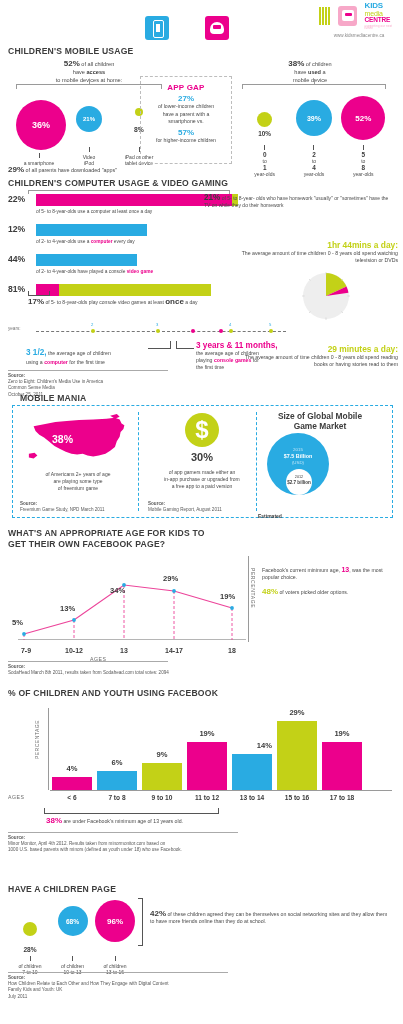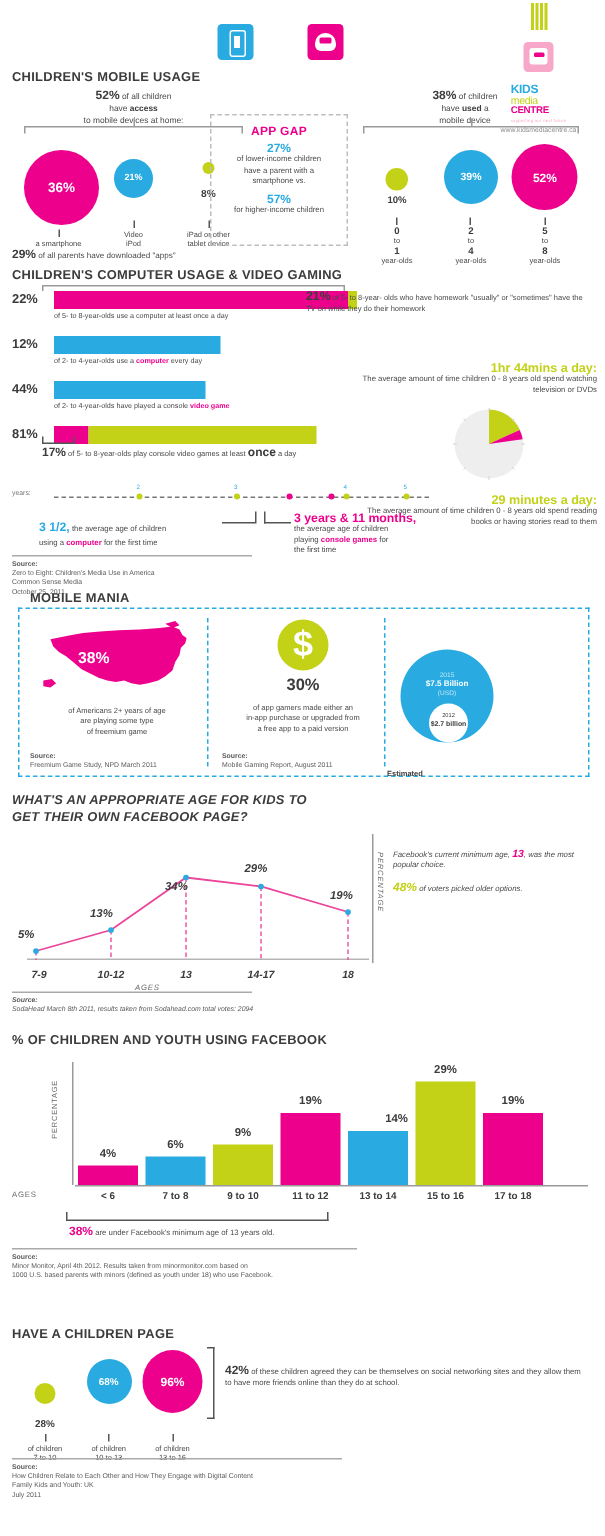--- a/index.html
+++ b/index.html
@@ -18,21 +18,21 @@
   .bg-green { background: #c3d117; }
 
   
   #header { position: relative; height: 46px; }
   #main-title {
     position: absolute; left: 0; right: 0; top: 4px;
     text-align: center; font-size: 10.5px; font-weight: bold;
     letter-spacing: .3px; color: #ec008c;
   }
   #logo { position: absolute; right: 4px; top: 2px; width: 80px; text-align: center; }
-  .logo-row { display: flex; align-items: center; justify-content: center; gap: 8px; flex-direction: column; }
+  .logo-row { display: flex; align-items: center; justify-content: center; gap: 8px; }
   .logo-bars { display: flex; gap: 1px; }
   .logo-bars i { display: block; width: 2px; height: 18px; background: #c3d117; }
   .logo-robot {
     width: 20px; height: 20px; background: #f7a8c8; border-radius: 3px;
     position: relative;
   }
   .logo-robot:before {
     content: ""; position: absolute; left: 4px; top: 4px; width: 12px; height: 11px;
     background: #fff; border-radius: 2px;
   }
@@ -126,21 +126,21 @@
 
   #hw-note { position: absolute; left: 204px; top: 16px; width: 190px; font-size: 5px; line-height: 7px; }
   #hw-note b { font-size: 8.2px; color: #3c3c3c; }
 
   #tv-stat { position: absolute; left: 238px; top: 62px; width: 160px; text-align: right; }
   #tv-stat .big { font-size: 8.4px; font-weight: bold; color: #c3d117; }
   #tv-stat .sub { font-size: 5.2px; line-height: 7.4px; }
 
   #pie { position: absolute; left: 300px; top: 92px; width: 52px; height: 52px; }
   #read-stat { position: absolute; left: 238px; top: 150px; width: 160px; text-align: right; }
-  #read-stat .big { font-size: 8.4px; font-weight: bold; color: #c3d117; }
+  #read-stat .big { font-size: 8.4px; font-weight: bold; color: #c3d117; margin-top: 16px; }
   #read-stat .sub { font-size: 5.2px; line-height: 7.4px; }
 
   
   #timeline { position: absolute; left: 8px; top: 145px; width: 280px; height: 16px; }
   #tl-label { position: absolute; left: 0; top: 3px; font-size: 4.6px; color: #777; }
   #tl-axis { position: absolute; left: 28px; top: 8px; width: 250px; border-top: 1px dashed #777; }
   .tl-dot { position: absolute; width: 4px; height: 4px; border-radius: 50%; top: 6px; }
   .tl-num { position: absolute; font-size: 4.2px; color: #29abe2; top: -1px; }
 
   #age-comp { position: absolute; left: 26px; top: 163px; width: 130px; }
@@ -184,21 +184,21 @@
   #mkt-small { position: absolute; left: 286px; top: 76px; width: 26px; height: 26px;
                border-radius: 50%; background: #fff; }
   #mkt-small-lbl { position: absolute; left: 0; right: 0; top: 6px; text-align: center;
                    color: #3c3c3c; font-size: 3.8px; line-height: 5.4px; }
   #mkt-small-lbl b { font-size: 4.6px; }
   #estimated { position: absolute; left: 258px; top: 120px; font-size: 5px; font-weight: bold; color: #3c3c3c; }
   #src2 { position: absolute; left: 20px; top: 108px; width: 105px; }
   #src3 { position: absolute; left: 148px; top: 108px; width: 105px; }
 
   
-  #fbage { position: relative; height: 160px; font-style: italic; }
+  #fbage { position: relative; height: 160px; }
   #fbage-head { position: absolute; left: 8px; top: 0; line-height: 11px; }
   #lc { position: absolute; left: 8px; top: 26px; width: 240px; height: 100px; }
   #lc-axis { position: absolute; left: 10px; right: 2px; bottom: 14px; border-top: 1.4px solid #b5b5b5; }
   .lc-val { position: absolute; font-size: 7.6px; font-weight: bold; color: #3c3c3c; }
   .lc-xlbl { position: absolute; font-size: 7px; font-weight: bold; color: #3c3c3c; bottom: 0px; text-align: center; }
   #lc-xaxis-title { position: absolute; left: 90px; top: 128px; font-size: 5.2px; color: #6a6a6a; letter-spacing: .5px; }
   #pct-axis { position: absolute; left: 248px; top: 28px; height: 86px; border-left: 1.4px solid #9a9a9a; }
   #pct-label { position: absolute; left: 250px; top: 40px; font-size: 5px; color: #6a6a6a;
                letter-spacing: .6px; writing-mode: vertical-rl; }
   #fb-note { position: absolute; left: 262px; top: 38px; width: 132px; }
@@ -529,20 +529,24 @@
     <div>in-app purchase or upgraded from</div>
     <div>a free app to a paid version</div>
   </div>
   <div id="src3">
     <div class="src">
       <div class="sttl">Source:</div>
       <div>Mobile Gaming Report, August 2011</div>
     </div>
   </div>
 
+  <div id="mkt-title">
+    <div>Size of Global Mobile</div>
+    <div>Game Market</div>
+  </div>
   <div id="mkt-big">
     <div id="mkt-big-lbl">
       <div>2015</div>
       <b>$7.5 Billion</b>
       <div>(USD)</div>
     </div>
   </div>
   <div id="mkt-small">
     <div id="mkt-small-lbl">
       <div>2012</div>

